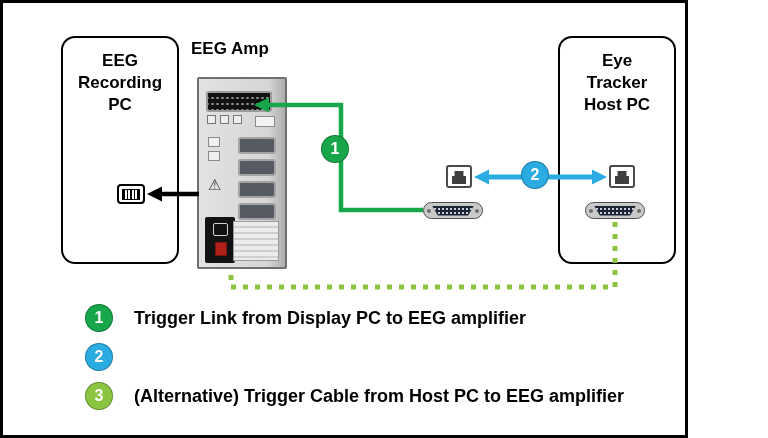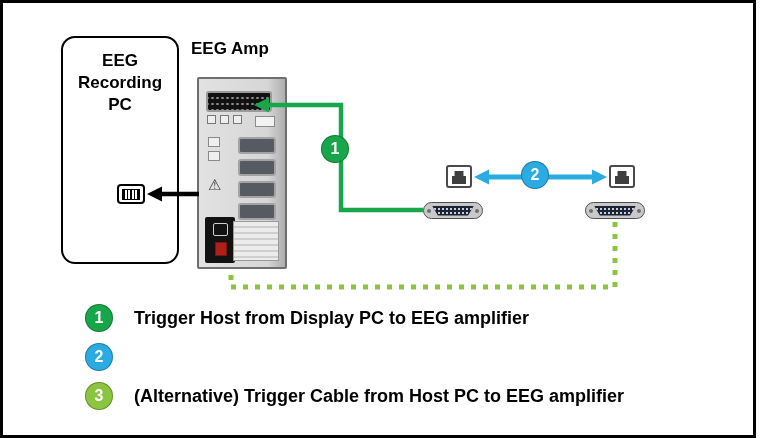--- a/index.html
+++ b/index.html
@@ -1,17 +1,17 @@
 <!DOCTYPE html>
 <html style="--trigger-green: #17a74a; --ethernet-blue: #2aace2; --alt-green: #8bc53f; --cable-black: #000000;"><head>
 <meta charset="utf-8">
 <style>
   html,body{margin:0;padding:0;background:#fff;font-family:"Liberation Sans",sans-serif;}
   #canvas{
-    position:relative;width:756px;height:438px;box-sizing:border-box;
+    position:relative;width:688px;height:438px;box-sizing:border-box;
     border:3px solid #000;background:#fff;overflow:hidden;
   }
   
   .pc-box{
     position:absolute;box-sizing:border-box;border:2.5px solid #000;border-radius:14px;
     background:#fff;
   }
   .pc-label{
     margin:12px auto 0;width:86px;text-align:center;font-size:17px;font-weight:700;
     color:#000;line-height:22px;
@@ -118,20 +118,23 @@
 
 <div id="canvas">
 
   <div class="pc-box" id="box-recording">
     <div class="pc-label">EEG Recording PC</div>
   </div>
 
   <div id="amp-label">EEG Amp</div>
 
 
+  <div class="pc-box" id="box-eyetracker">
+    <div class="pc-label">Eye Tracker Host PC</div>
+  </div>
 
   <div id="amp">
     <div class="amp-db25"></div>
     <div class="amp-symbols">
         <span></span>
         <span></span>
         <span></span>
       </div>
     <div class="amp-aux"></div>
     <div class="amp-port" style="top:58px"></div>
@@ -190,21 +193,21 @@
   </div>
   <div class="callout blue" id="callout-2">
     <span>2</span>
   </div>
 
   <div id="legend">
     <div class="legend-row">
       <div class="callout green" style="position:static">
         <span>1</span>
       </div>
-      <div class="legend-text">Trigger Host from Display PC to EEG amplifier</div>
+      <div class="legend-text">Trigger Link from Display PC to EEG amplifier</div>
     </div>
     <div class="legend-row">
       <div class="callout blue" style="position:static">
         <span>2</span>
       </div>
     </div>
     <div class="legend-row">
       <div class="callout altgreen" style="position:static">
         <span>3</span>
       </div>

